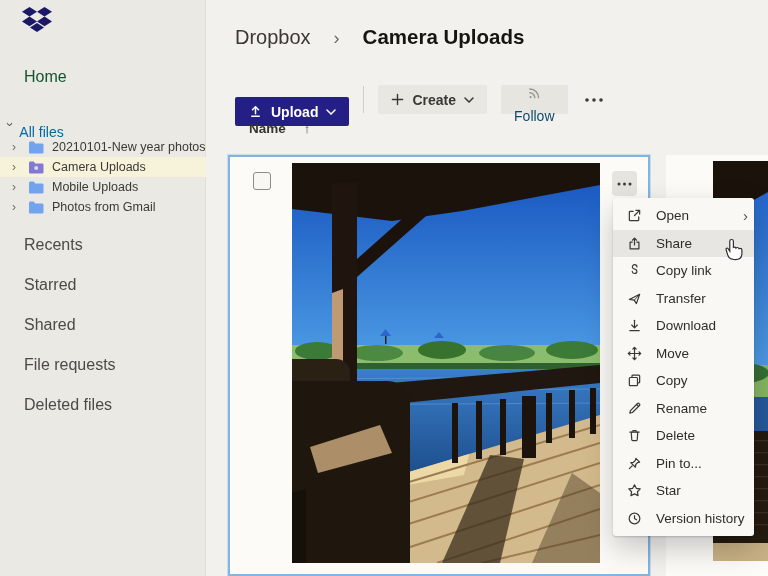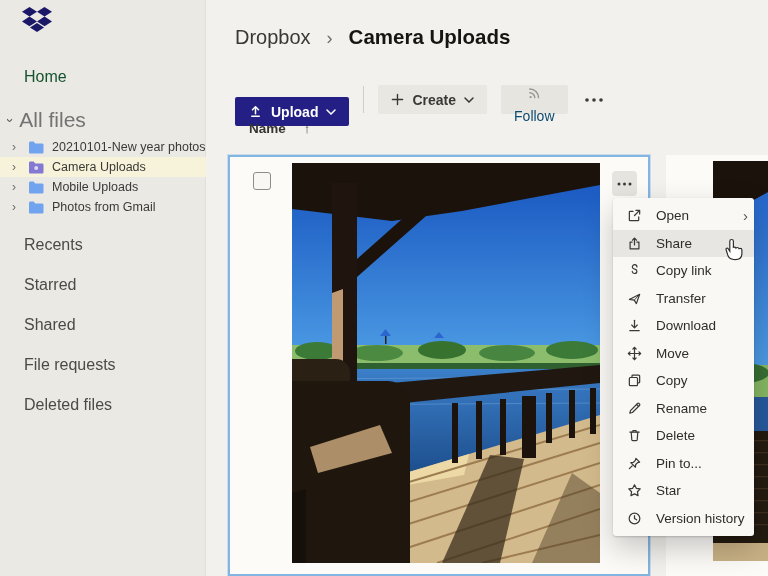--- a/index.html
+++ b/index.html
@@ -10,30 +10,30 @@
     font-family:"Liberation Sans", sans-serif;
     color:#3a3835;
   }
   
   .sidebar { position:absolute; left:0; top:0; width:206px; height:576px;
              background:#eae9e4; border-right:1px solid rgba(0,0,0,.04); z-index:3; }
   .logo { position:absolute; left:22px; top:7px; }
   .side-top { position:absolute; left:24px; top:68px; font-size:16px; color:#14532d; cursor:pointer; }
   .allfiles-row { position:absolute; left:8px; top:108px; display:flex; align-items:center; gap:7px; cursor:pointer; }
   .chev-down { display:inline-block; transform:rotate(90deg); font-size:13px; color:#55534f; line-height:1; }
-  .allfiles-label { font-size:21px; color:#737373; }
+  .allfiles-label { font-size:14px; color:#0369a1;margin-top:16px; }
   .folder-row { position:absolute; left:0; width:206px; height:20px; display:flex; align-items:center;
                 padding-left:12px; gap:8px; cursor:pointer; }
   .folder-row.selected { background:#f7f2da; }
   .chev-right { font-size:12px; color:#6f6d68; width:8px; line-height:1; }
   .folder-label { font-size:12.5px; color:#3b3a36; white-space:nowrap; }
   .side-item { position:absolute; left:24px; font-size:16px; color:#4c4a46; cursor:pointer; }
   
   .main { position:absolute; left:206px; top:0; width:562px; height:576px; background:#f2f1ed; }
-  .breadcrumb { position:absolute; left:29px; top:25px; display:flex; align-items:baseline; gap:16px; }
+  .breadcrumb { position:absolute; left:29px; top:25px; display:flex; align-items:baseline; gap:23px; }
   .bc-root { font-size:20px; color:#3a3734; cursor:pointer; }
   .bc-sep { font-size:18px; color:#6b6965; }
   .bc-current { font-size:20.5px; font-weight:bold; color:#171512; }
   .toolbar { position:absolute; left:29px; top:85px; height:29px; display:flex; align-items:center; }
   .btn { display:flex; align-items:center; height:29px; padding:0 13px; gap:8px;
          font-size:14px; border-radius:2px; cursor:pointer; white-space:nowrap; }
   .btn-upload { background:#231f84; color:#fff; font-weight:bold;margin-top:24px; }
   .tb-divider { width:1px; height:27px; background:#cfcec9; margin:0 14px; }
   .btn-create { background:#e8e7e2; color:#3a3834; font-weight:bold; }
   .btn-follow { background:#e6e5e0; color:#0c4a6e; margin-left:14px;flex-direction:column; }

